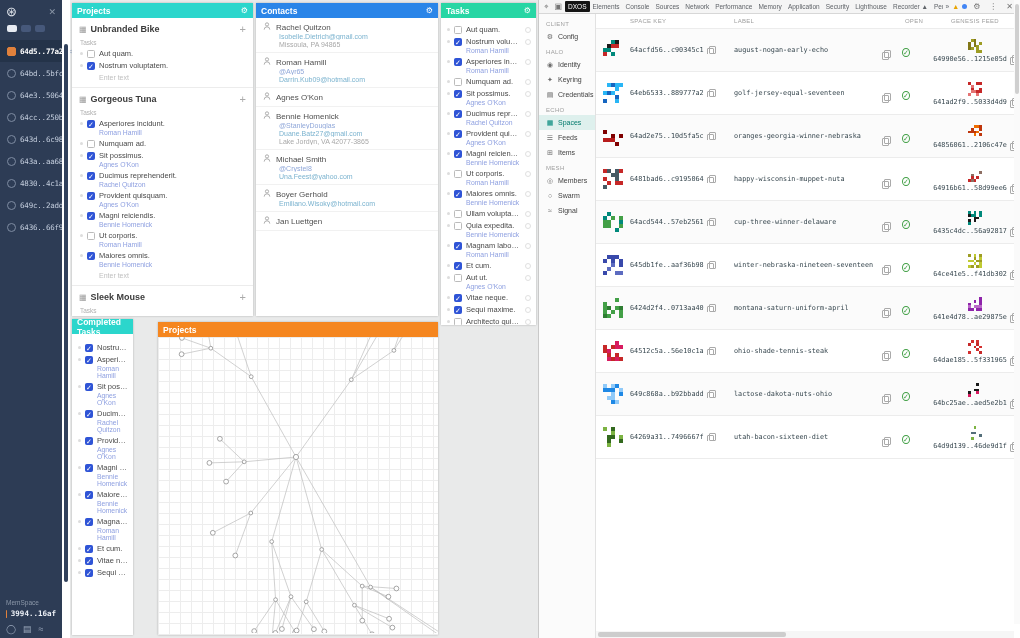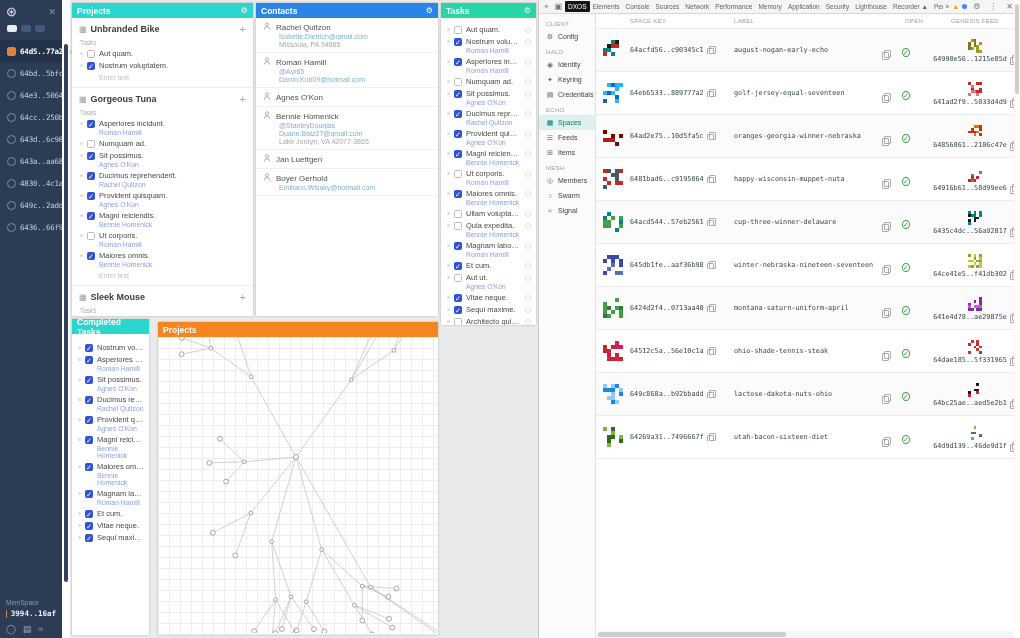--- a/index.html
+++ b/index.html
@@ -37,21 +37,21 @@
   
   .panel { position:absolute; background:#fff; box-shadow:0 0 2px rgba(0,0,0,.25); display:flex; flex-direction:column; overflow:hidden; }
   .phead { height:15px; flex:0 0 auto; display:flex; align-items:center; justify-content:space-between; padding:0 5px; }
   .phead .ttl { color:#fff; font-size:8.5px; font-weight:bold; }
   .phead .gear { color:#fff; font-size:8px; cursor:pointer; }
   .pbody { flex:1; overflow:hidden; position:relative; }
 
   #p-projects { left:72px; top:3px;  width:181px; height:313px; }
   #p-contacts { left:256px; top:3px; width:182px; height:313px; }
   #p-tasks    { left:441px; top:3px; width:95px;  height:322px; }
-  #p-completed{ left:72px; top:319px; width:77px; height:316px; }
+  #p-completed{ left:72px; top:319px; width:61px; height:316px; }
   #p-graph    { left:158px; top:322px; width:280px; height:313px; }
 
   .hd-cyan  { background:#2bd6cc; }
   .hd-blue  { background:#2a85e8; }
   .hd-teal  { background:#27d6a4; }
   .hd-orange{ background:#f5861f; }
 
   
   .card { padding:5px 7px 6px 7px; border-bottom:1px solid #ececec; }
   .card-head { display:flex; align-items:center; gap:4px; }
@@ -339,32 +339,43 @@
           <div class="csub c-user">@StanleyDouglas</div>
           <div class="csub c-mail">Duane.Batz27@gmail.com</div>
           <div class="csub c-addr">Lake Jordyn, VA 42077-3865</div>
         </div>
         <div class="crow">
           <div class="cr-head">
             <span class="person"><svg width="8" height="8" viewBox="0 0 10 10">
                 <circle cx="5" cy="3" r="2" fill="none" stroke="#9b9b9b"></circle>
                 <path d="M1.5 9.5 a3.5 3.5 0 0 1 7 0" fill="none" stroke="#9b9b9b"></path>
               </svg></span>
-            <span class="cname2">Jan Luettgen</span>
-          </div>
+            <span class="cname2">Michael Smith</span>
+          </div>
+          <div class="csub c-user">@Crystel8</div>
+          <div class="csub c-mail">Una.Feest@yahoo.com</div>
         </div>
         <div class="crow">
           <div class="cr-head">
             <span class="person"><svg width="8" height="8" viewBox="0 0 10 10">
                 <circle cx="5" cy="3" r="2" fill="none" stroke="#9b9b9b"></circle>
                 <path d="M1.5 9.5 a3.5 3.5 0 0 1 7 0" fill="none" stroke="#9b9b9b"></path>
               </svg></span>
             <span class="cname2">Boyer Gerhold</span>
           </div>
           <div class="csub c-mail">Emiliano.Wisoky@hotmail.com</div>
+        </div>
+        <div class="crow">
+          <div class="cr-head">
+            <span class="person"><svg width="8" height="8" viewBox="0 0 10 10">
+                <circle cx="5" cy="3" r="2" fill="none" stroke="#9b9b9b"></circle>
+                <path d="M1.5 9.5 a3.5 3.5 0 0 1 7 0" fill="none" stroke="#9b9b9b"></path>
+              </svg></span>
+            <span class="cname2">Jan Luettgen</span>
+          </div>
         </div>
       </div>
   </section>
 
   <section class="panel" id="p-tasks">
     <div class="phead hd-teal">
       <span class="ttl">Tasks</span>
       <span class="gear">⚙</span>
     </div>
     <div class="pbody" id="tasks-body" style="padding:4px 5px;">

